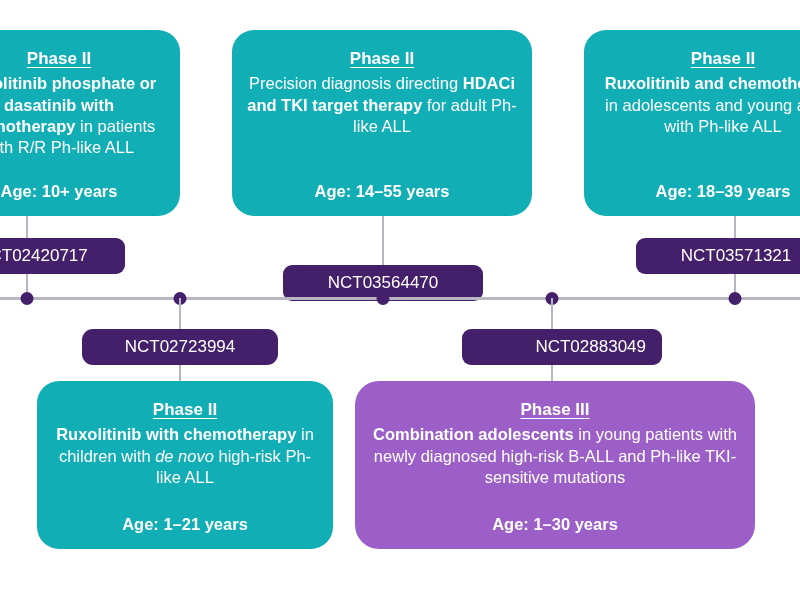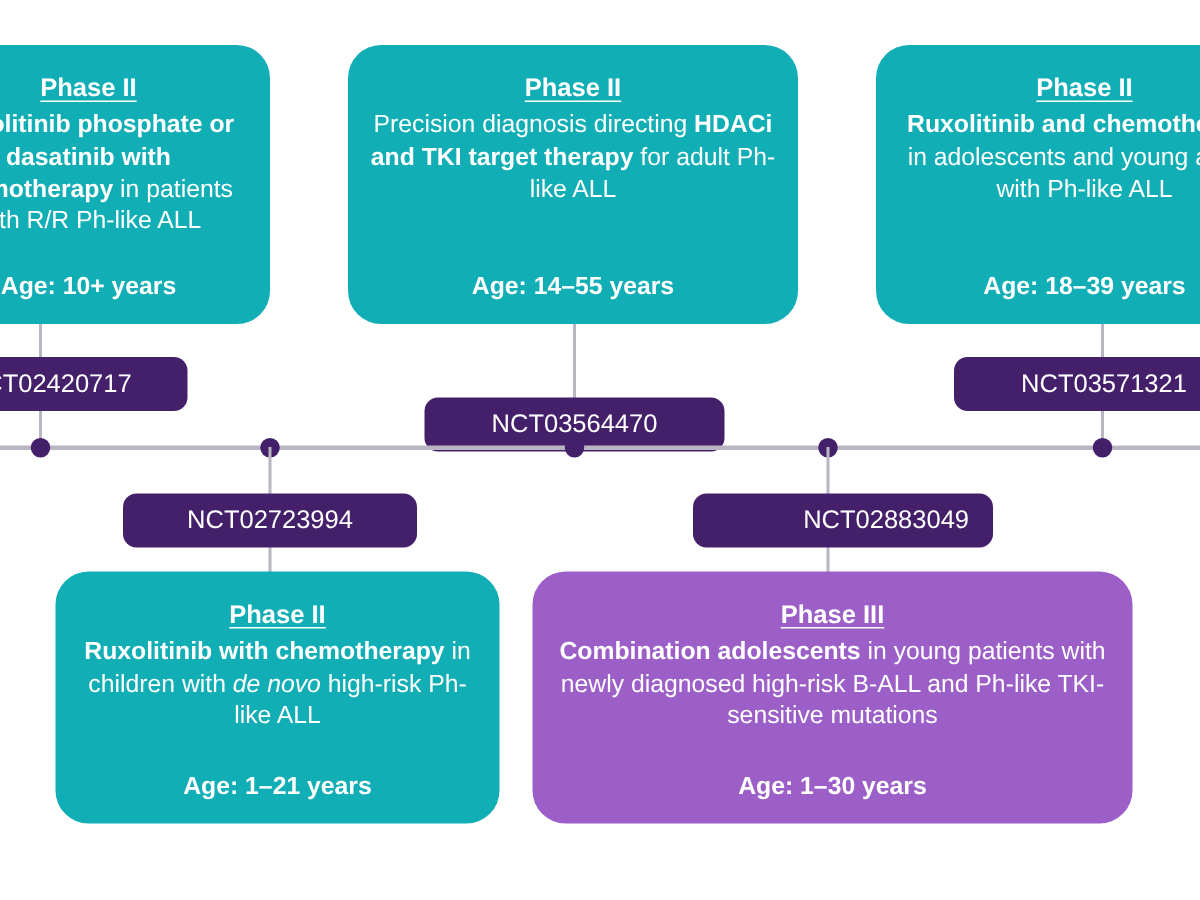--- a/index.html
+++ b/index.html
@@ -145,32 +145,32 @@
   <div class="timeline-axis"></div>
   <div class="timeline-node" style="left:27px;"></div>
   <div class="timeline-node" style="left:180px;"></div>
   <div class="timeline-node" style="left:383px;"></div>
   <div class="timeline-node" style="left:552px;"></div>
   <div class="timeline-node" style="left:735px;"></div>
 
   <div class="connector" style="left:180px; top:298px; height:84px;"></div>
   <div class="connector" style="left:552px; top:298px; height:84px;"></div>
 
-  <div class="nct-badge" style="left:82px;  top:329px; width:196px;">NCT02723994</div>
+  <div class="nct-badge" style="left:82px;  top:329px; width:196px;border-radius:11px;">NCT02723994</div>
   <div class="nct-badge" style="left:462px; top:329px; width:200px;text-align:right;">NCT02883049</div>
 
   <div class="trial-card teal" style="left:37px; top:381px; width:296px; height:168px;">
     <div class="card-body">
       <span class="phase-label">Phase II</span>
       <span class="desc"><b>Ruxolitinib with chemotherapy</b> in children with <i>de novo</i> high-risk Ph-like ALL</span>
     </div>
     <span class="age-label">Age: 1–21 years</span>
   </div>
 
-  <div class="trial-card violet" style="left:355px; top:381px; width:400px; height:168px;">
+  <div class="trial-card violet" style="left:355px; top:381px; width:400px; height:168px;border-radius:24px;">
     <div class="card-body">
       <span class="phase-label">Phase III</span>
       <span class="desc"><b>Combination adolescents</b> in young patients with newly diagnosed high-risk B-ALL and Ph-like TKI-sensitive mutations</span>
     </div>
     <span class="age-label">Age: 1–30 years</span>
   </div>
 
 </div>
 
 </body></html>

